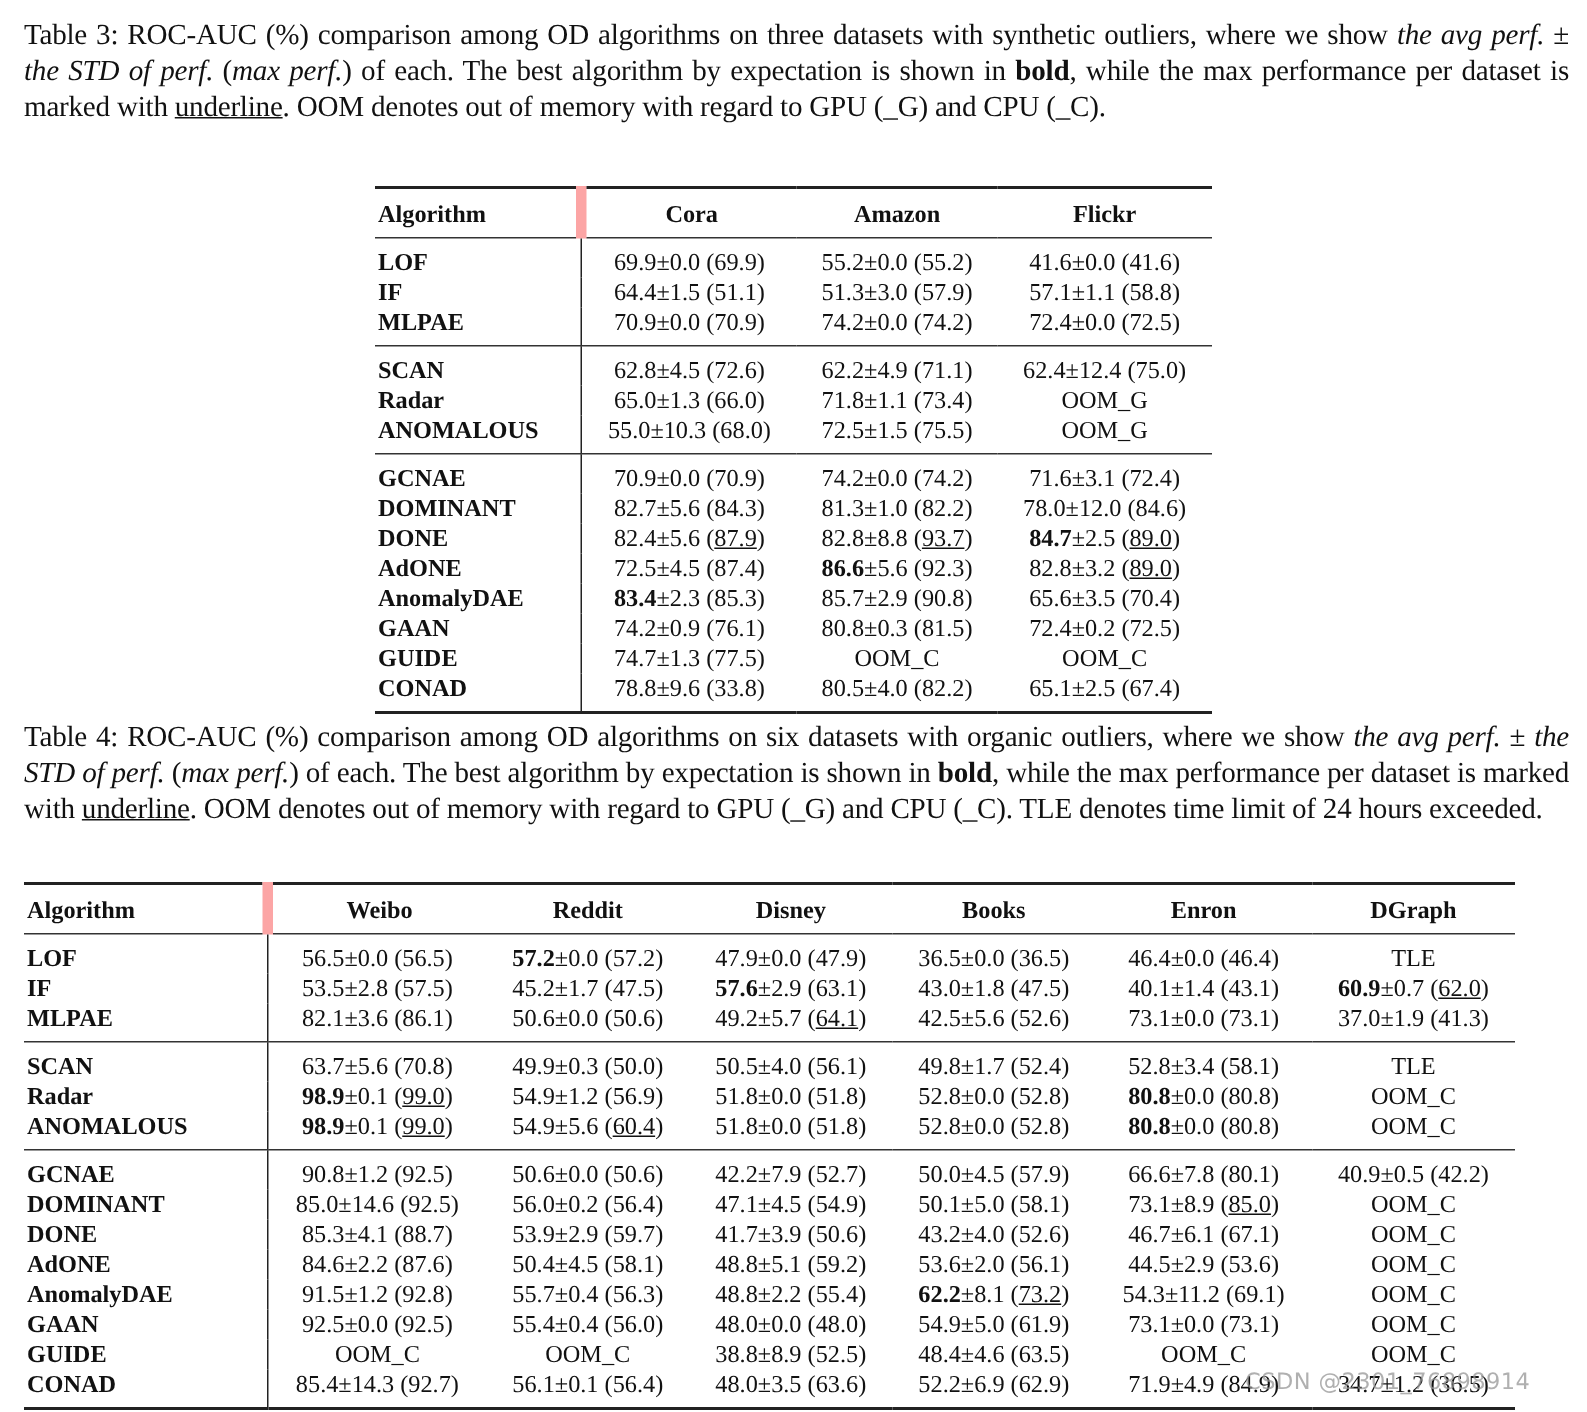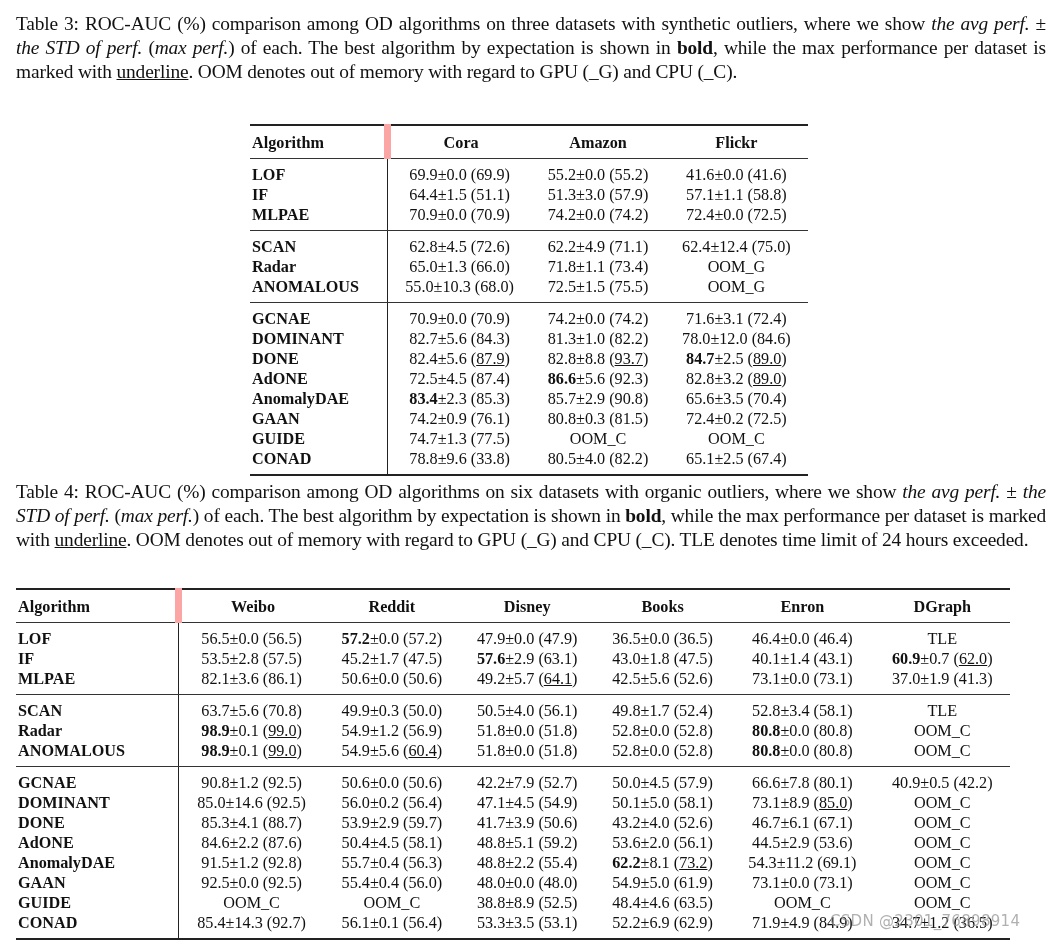--- a/index.html
+++ b/index.html
@@ -276,21 +276,21 @@
         <td class="v val">OOM_C</td>
         <td class="v val">38.8±8.9 (52.5)</td>
         <td class="v val">48.4±4.6 (63.5)</td>
         <td class="v val">OOM_C</td>
         <td class="v val">OOM_C</td>
       </tr>
       <tr class="last">
         <td class="alg">CONAD</td>
         <td class="v val">85.4±14.3 (92.7)</td>
         <td class="v val">56.1±0.1 (56.4)</td>
-        <td class="v val">53.3±3.5 (53.1)</td>
+        <td class="v val">48.0±3.5 (63.6)</td>
         <td class="v val">52.2±6.9 (62.9)</td>
         <td class="v val">71.9±4.9 (84.9)</td>
         <td class="v val">34.7±1.2 (36.5)</td>
       </tr>
     </tbody>
 </table>
 
 <div class="watermark">CSDN @2301_76898914</div>
 
 </body></html>

